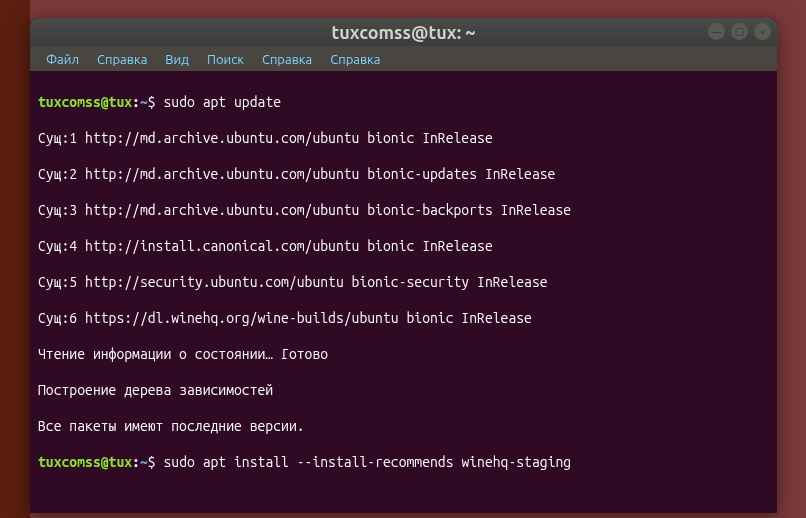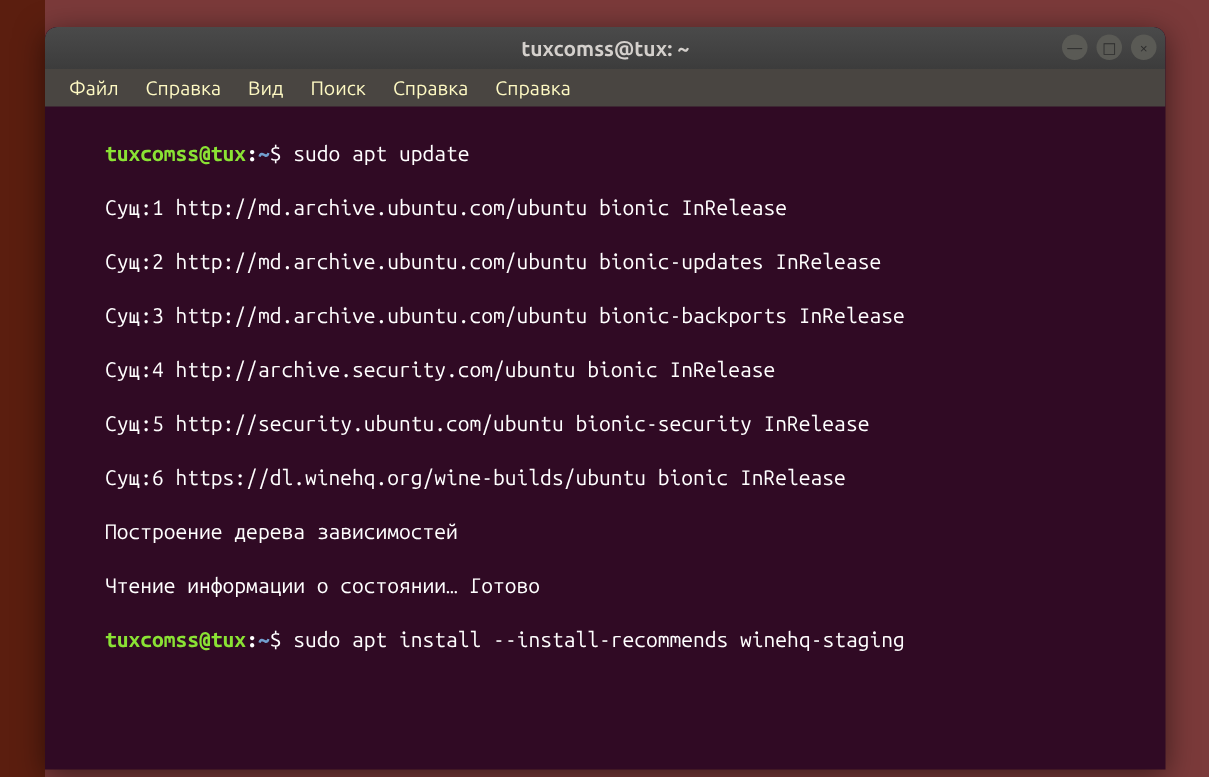--- a/index.html
+++ b/index.html
@@ -30,21 +30,21 @@
       height: 28px;
       background: linear-gradient(to bottom, #4a4a4a, #3c3c3c);
       display: flex;
       align-items: center;
       justify-content: center;
       position: relative;
       border-radius: 8px 8px 0 0;
     }
     .title {
       color: #d4d0cc;
-      font-size: 14px;
+      font-size: 18px;
       font-weight: bold;
     }
     .window-controls {
       position: absolute;
       right: 6px;
       top: 5px;
       display: flex;
       gap: 6px;
     }
     .ctrl {
@@ -62,37 +62,36 @@
     }
     .menubar {
       height: 25px;
       background: #494541;
       display: flex;
       align-items: center;
       padding: 0 8px;
       gap: 2px;
     }
     .menu-item {
-      color: #fef9c3;
+      color: #7dd3fc;
       font-size: 13px;
       padding: 3px 8px;
       cursor: pointer;
     }
     .terminal-content {
       padding: 4px 8px;
       font-family: "Ubuntu Mono", "DejaVu Sans Mono", monospace;
       font-size: 14px;
       line-height: 18px;
       color: #ffffff;
       white-space: pre;
     }
     .line {
       white-space: pre-wrap;
       word-break: break-all;
-      margin-left: 32px;
     }
     .prompt-user { color: #8ae234; font-weight: bold; }
     .prompt-colon { color: #ffffff; font-weight: bold; }
     .prompt-path { color: #729fcf; font-weight: bold; }
     .normal { color: #ffffff; }
     .left-edge {
       position: absolute;
       left: 0;
       top: 0;
       width: 30px;
@@ -128,25 +127,26 @@
     <span class="menu-item">Поиск</span>
     <span class="menu-item">Справка</span>
     <span class="menu-item">Справка</span>
   </div>
 
   <div class="terminal-content">
 <div class="line"><span class="prompt-user">tuxcomss@tux</span><span class="prompt-colon">:</span><span class="prompt-path">~</span><span class="normal">$ </span><span class="normal">sudo apt update</span></div>
 <div class="line normal">Сущ:1 http://md.archive.ubuntu.com/ubuntu bionic InRelease</div>
 <div class="line normal">Сущ:2 http://md.archive.ubuntu.com/ubuntu bionic-updates InRelease</div>
 <div class="line normal">Сущ:3 http://md.archive.ubuntu.com/ubuntu bionic-backports InRelease</div>
-<div class="line normal">Сущ:4 http://archive.security.com/ubuntu bionic InRelease</div>
+<div class="line normal">Сущ:4 http://install.canonical.com/ubuntu bionic InRelease</div>
 <div class="line normal">Сущ:5 http://security.ubuntu.com/ubuntu bionic-security InRelease</div>
 <div class="line normal">Сущ:6 https://dl.winehq.org/wine-builds/ubuntu bionic InRelease</div>
+<div class="line normal">Чтение информации о состоянии… Готово</div>
 <div class="line normal">Построение дерева зависимостей       </div>
-<div class="line normal">Чтение информации о состоянии… Готово</div>
+<div class="line normal">Все пакеты имеют последние версии.</div>
 <div class="line"><span class="prompt-user">tuxcomss@tux</span><span class="prompt-colon">:</span><span class="prompt-path">~</span><span class="normal">$ </span><span class="normal">sudo apt install --install-recommends winehq-staging</span></div>
 
 
 
 
 
 
 
 <div class="line normal"></div>
 

